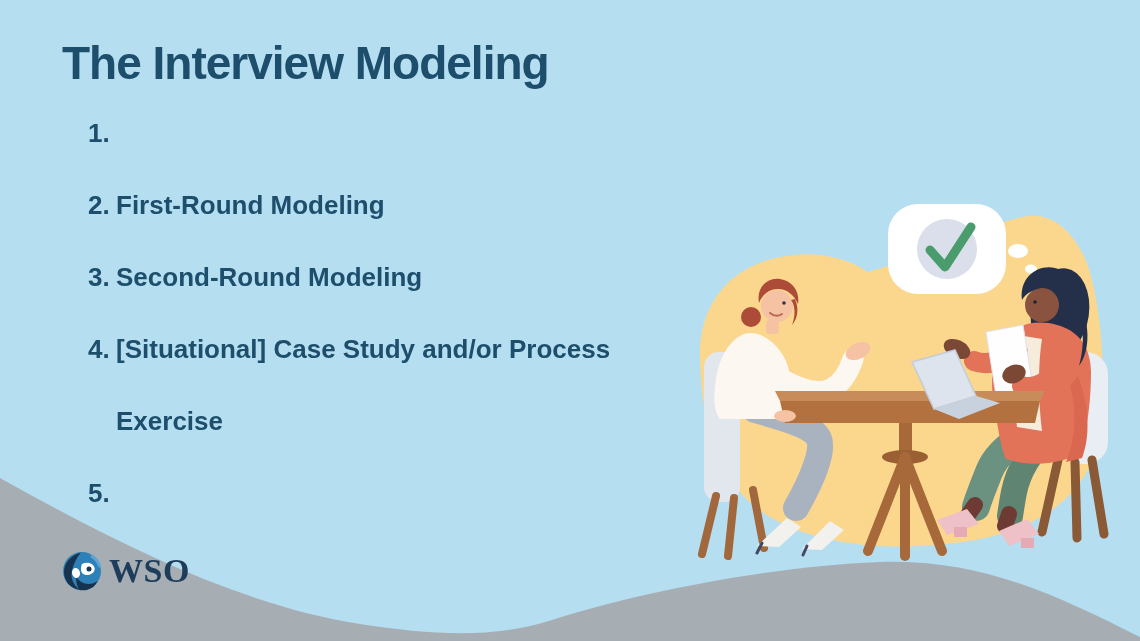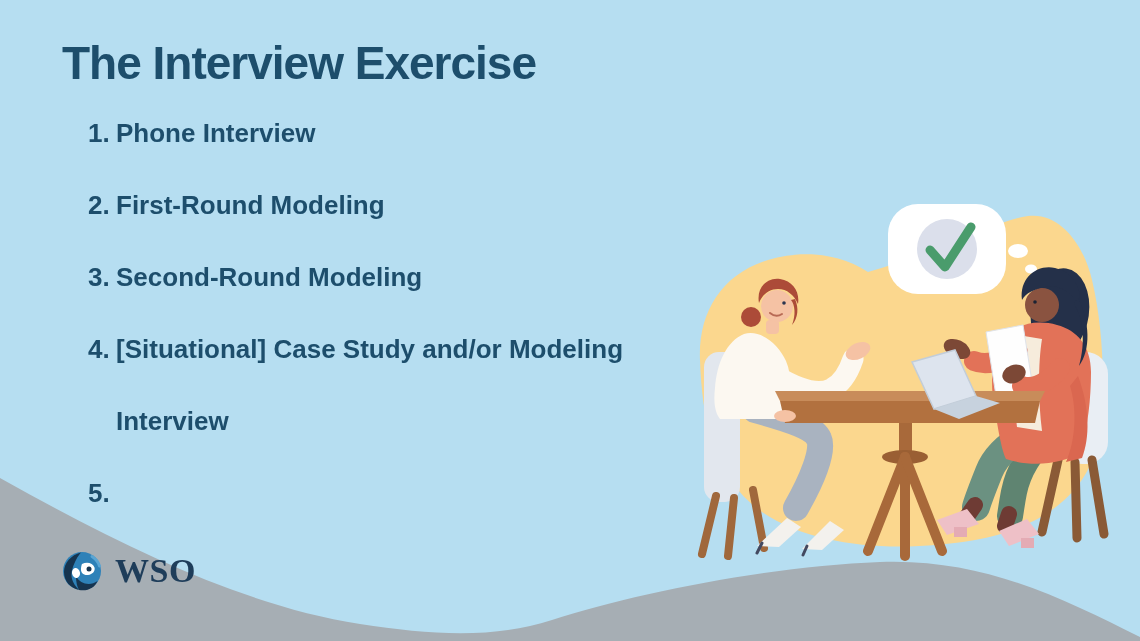--- a/index.html
+++ b/index.html
@@ -19,21 +19,21 @@
   }
   ol.steps li {
     display:flex; align-items:flex-start;
     font-size:26px; font-weight:bold; line-height:72px;
     color: var(--text, #1d4e6c);
   }
   .step-num { flex:none; width:28px; }
   .step-label { max-width:560px; }
   .logo {
     position:absolute; left:62px; top:551px;
-    display:flex; align-items:center; gap:13px;
+    display:flex; align-items:center; gap:7px;
   }
   .logo-icon { width:40px; height:40px; display:block; }
   .logo-text {
     font-family:"Liberation Serif", serif; font-weight:bold;
     font-size:34px; letter-spacing:0.5px;
     color: var(--logo-navy, #1e3d5a);
   }
 </style>
 </head>
 <body>
@@ -125,38 +125,37 @@
     </g>
 
     <g>
       <polygon points="912,362 955,350 976,396 934,409" fill="#dde4ee" stroke="#c2cdd9" stroke-width="1.5"></polygon>
       <polygon points="934,409 976,396 1000,403 959,419" fill="#c7d2de"></polygon>
     </g>
 
     <ellipse cx="785" cy="416" rx="11" ry="6" fill="#f5c2a4"></ellipse>
   </svg>
 
-  <h1 class="title">The Interview Exercise</h1>
+  <h1 class="title">The Interview Modeling</h1>
 
   <ol class="steps">
     <li>
       <span class="step-num">1.</span>
-      <span class="step-label">Phone Interview</span>
     </li>
     <li>
       <span class="step-num">2.</span>
       <span class="step-label">First-Round Modeling</span>
     </li>
     <li>
       <span class="step-num">3.</span>
       <span class="step-label">Second-Round Modeling</span>
     </li>
     <li>
       <span class="step-num">4.</span>
-      <span class="step-label">[Situational] Case Study and/or Modeling Interview</span>
+      <span class="step-label">[Situational] Case Study and/or Process Exercise</span>
     </li>
     <li>
       <span class="step-num">5.</span>
     </li>
   </ol>
 
   <div class="logo">
     <svg class="logo-icon" viewBox="0 0 40 40">
       <circle cx="20" cy="20" r="19" fill="var(--logo-blue, #2e81b8)"></circle>
       <path d="M19,1.5 C9,4 2,12 2,21 C2,30 8,37 17,39 C10,32 8,25 10.5,17.5 C13,10 15.5,5.5 19,1.5 Z" fill="#16344f"></path>

